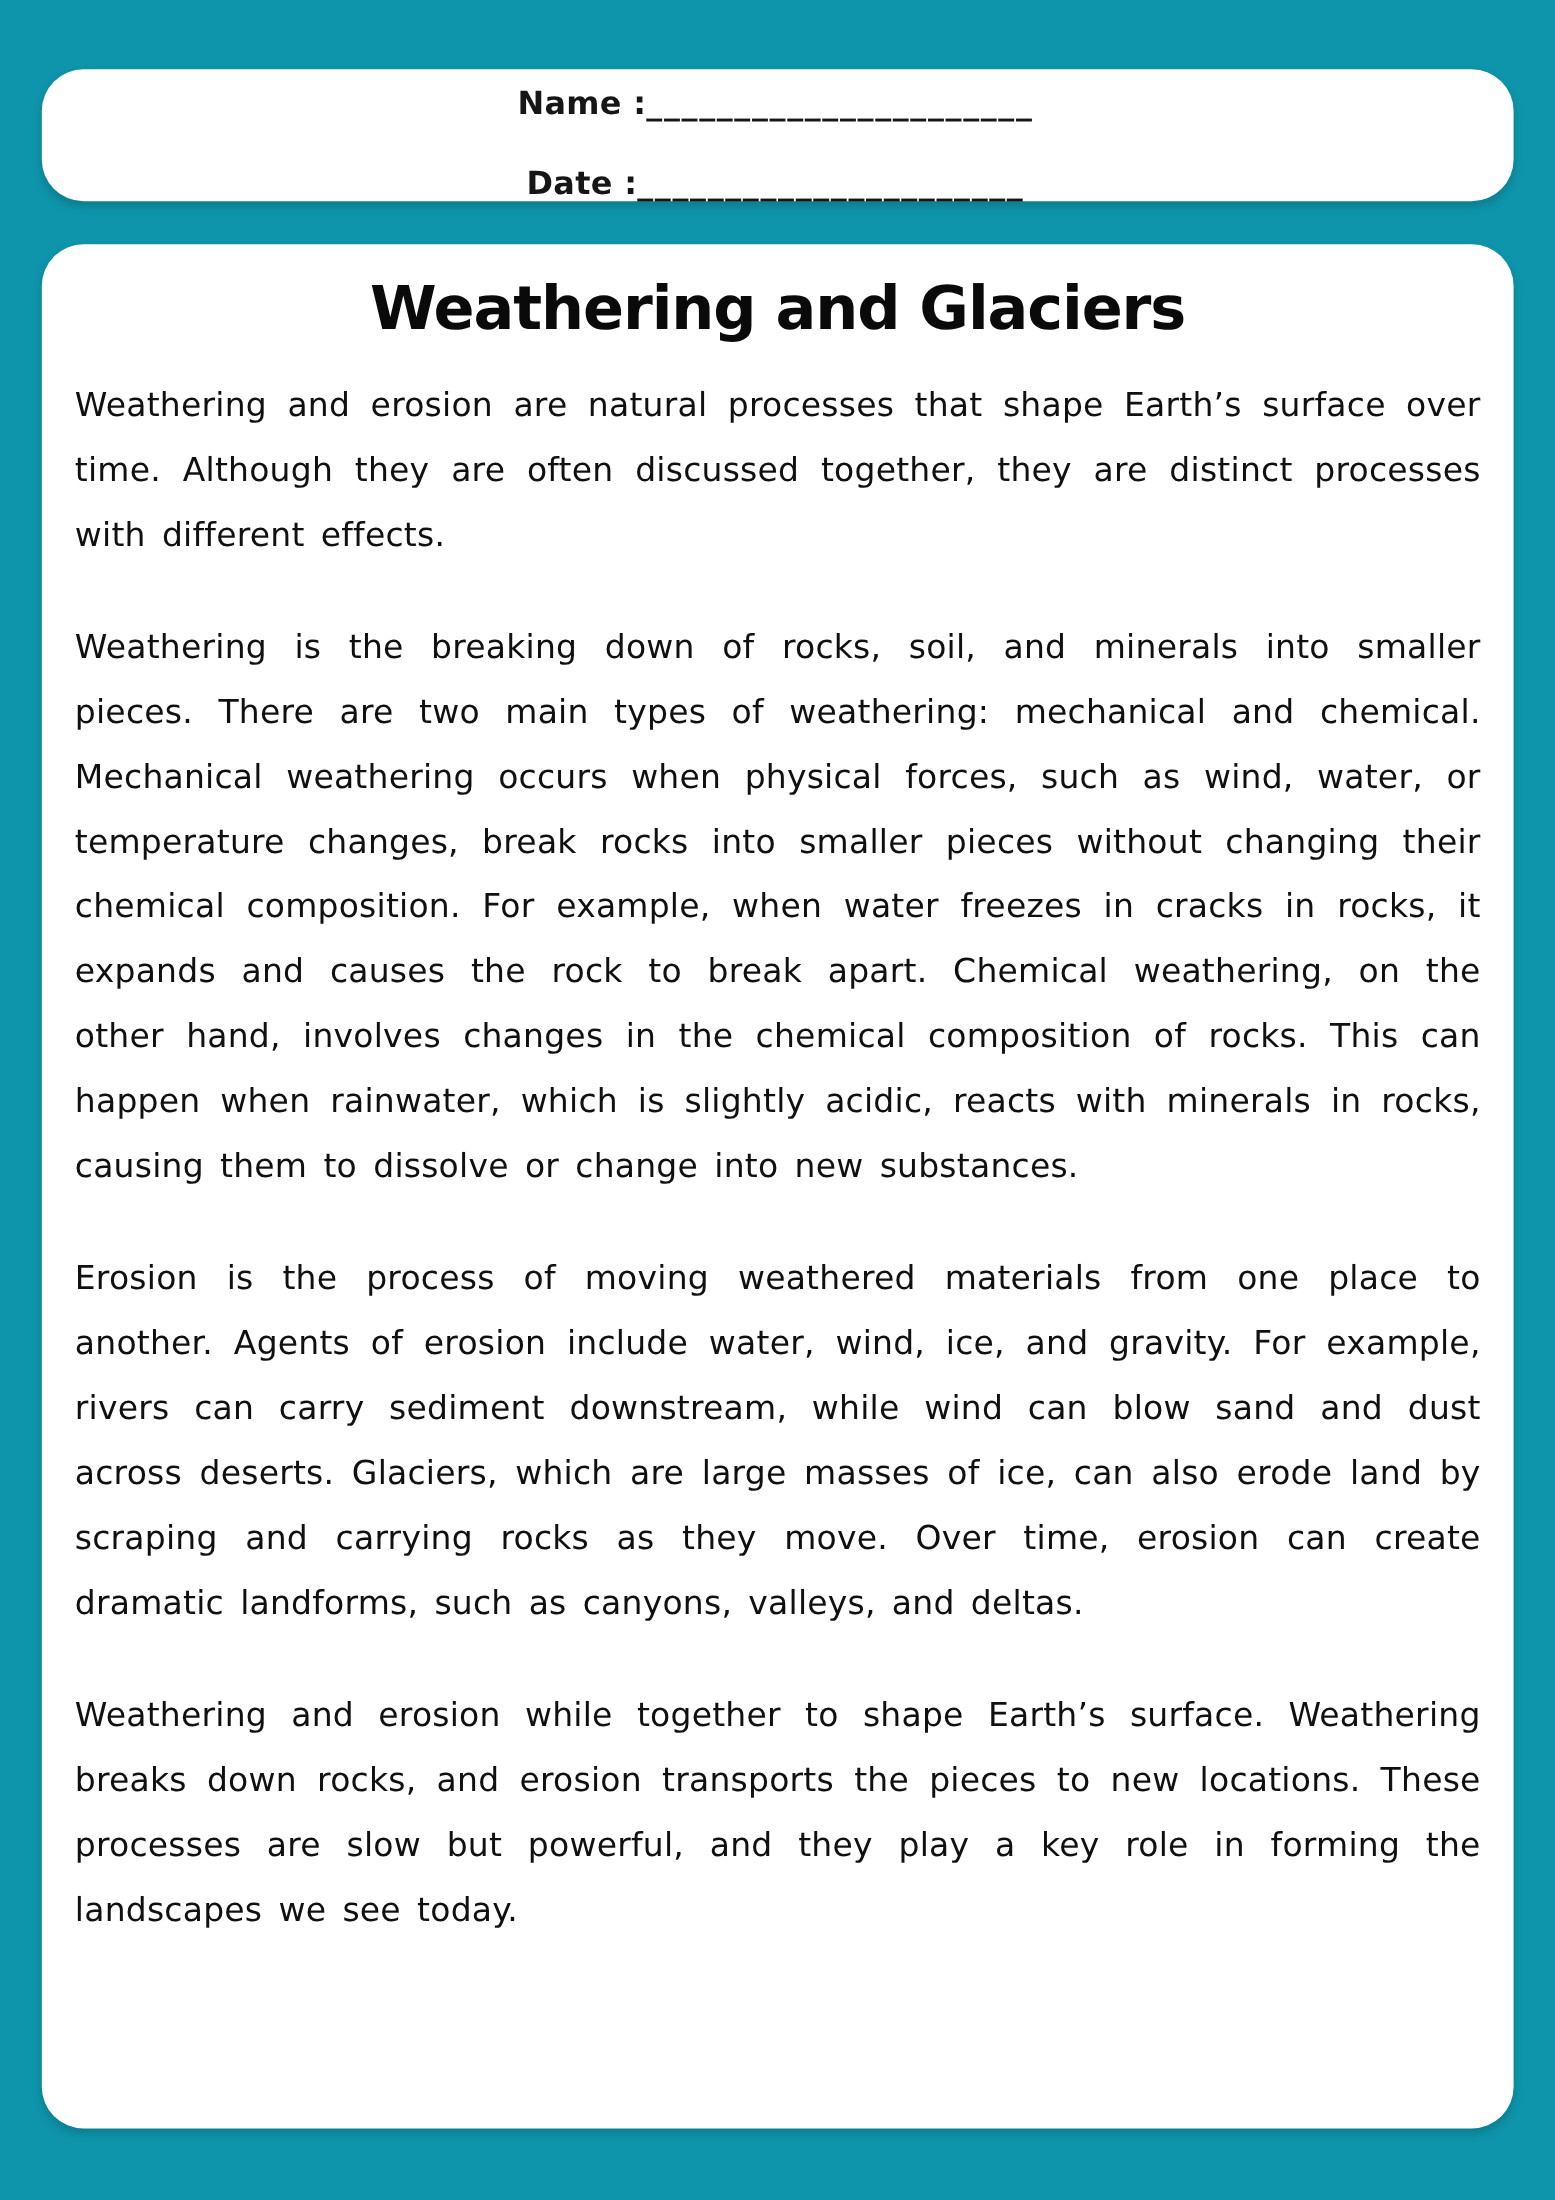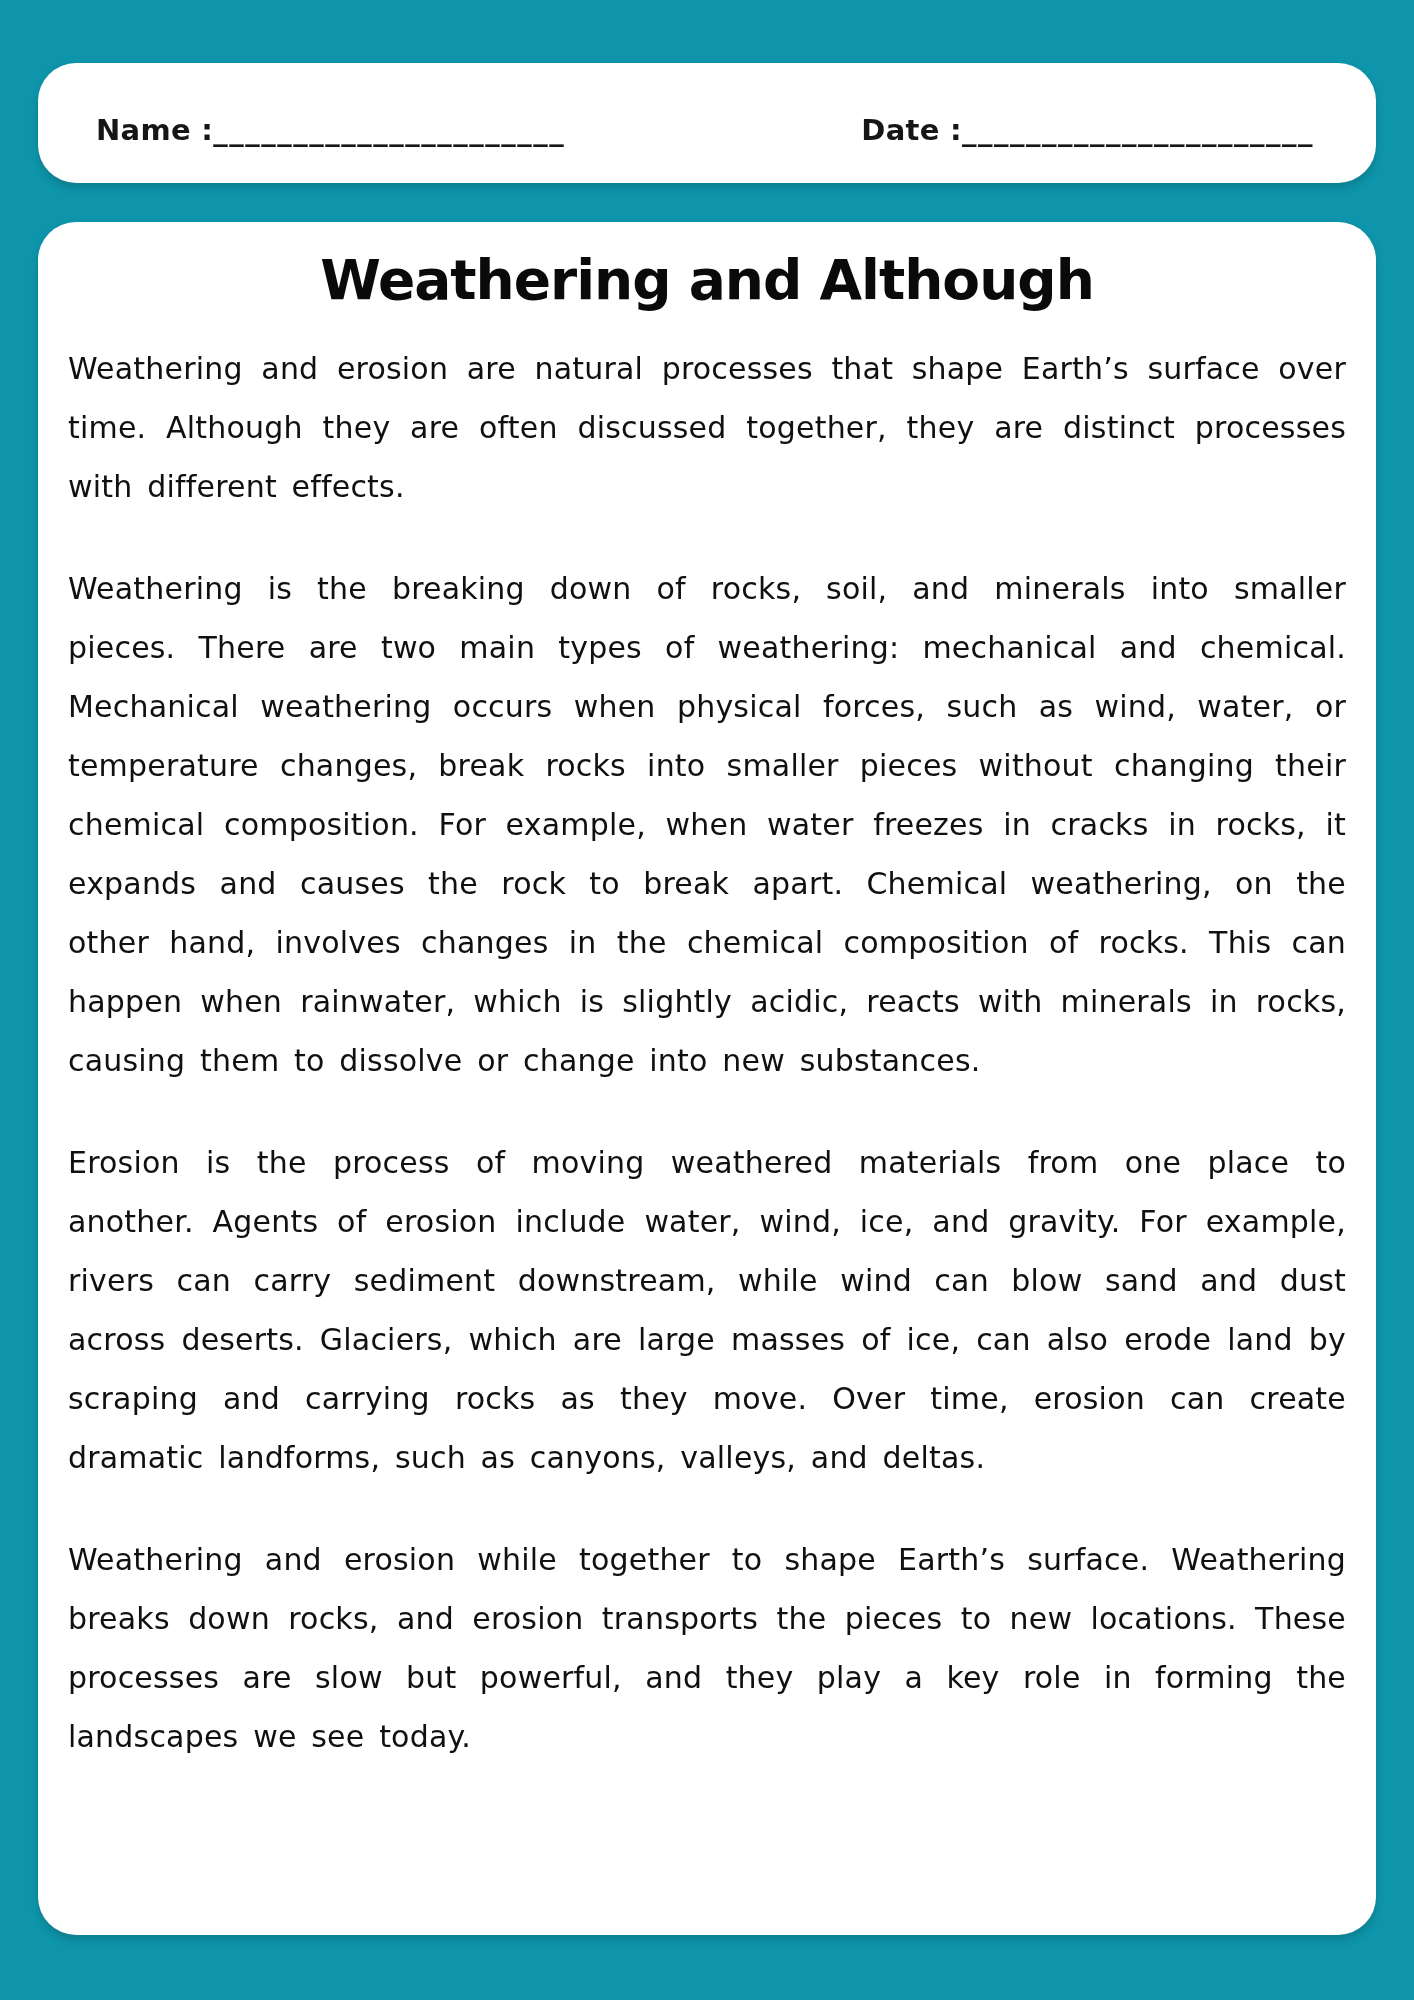--- a/index.html
+++ b/index.html
@@ -20,20 +20,21 @@
     border-radius: 38px;
     box-shadow: 0 5px 9px rgba(0,0,0,0.16);
   }
   .header-card {
     height: 120px;
     margin-bottom: 39px;
     display: flex;
     align-items: center;
     justify-content: space-between;
     padding: 14px 62px 0 58px;
+    flex-direction: column;
   }
   .field {
     font-size: 29px;
     font-weight: bold;
     color: #161616;
     white-space: nowrap;
     letter-spacing: 0.3px;
   }
   .blank {
     font-weight: bold;
@@ -71,21 +72,21 @@
   <div class="card header-card" style="background: rgb(255, 255, 255);">
     <div class="field">
       <span>Name :</span><span class="blank">______________________</span>
     </div>
     <div class="field">
       <span>Date :</span><span class="blank">______________________</span>
     </div>
   </div>
 
   <div class="card content-card" style="background: rgb(255, 255, 255);">
-    <h1 class="title">Weathering and Although</h1>
+    <h1 class="title">Weathering and Glaciers</h1>
     <div class="body-text">
       <p>Weathering and erosion are natural processes that shape Earth’s surface over time. Although they are often discussed together, they are distinct processes with different effects.</p>
       <p>Weathering is the breaking down of rocks, soil, and minerals into smaller pieces. There are two main types of weathering: mechanical and chemical. Mechanical weathering occurs when physical forces, such as wind, water, or temperature changes, break rocks into smaller pieces without changing their chemical composition. For example, when water freezes in cracks in rocks, it expands and causes the rock to break apart. Chemical weathering, on the other hand, involves changes in the chemical composition of rocks. This can happen when rainwater, which is slightly acidic, reacts with minerals in rocks, causing them to dissolve or change into new substances.</p>
       <p>Erosion is the process of moving weathered materials from one place to another. Agents of erosion include water, wind, ice, and gravity. For example, rivers can carry sediment downstream, while wind can blow sand and dust across deserts. Glaciers, which are large masses of ice, can also erode land by scraping and carrying rocks as they move. Over time, erosion can create dramatic landforms, such as canyons, valleys, and deltas.</p>
       <p>Weathering and erosion while together to shape Earth’s surface. Weathering breaks down rocks, and erosion transports the pieces to new locations. These processes are slow but powerful, and they play a key role in forming the landscapes we see today.</p>
     </div>
   </div>
 
 </div>
 

